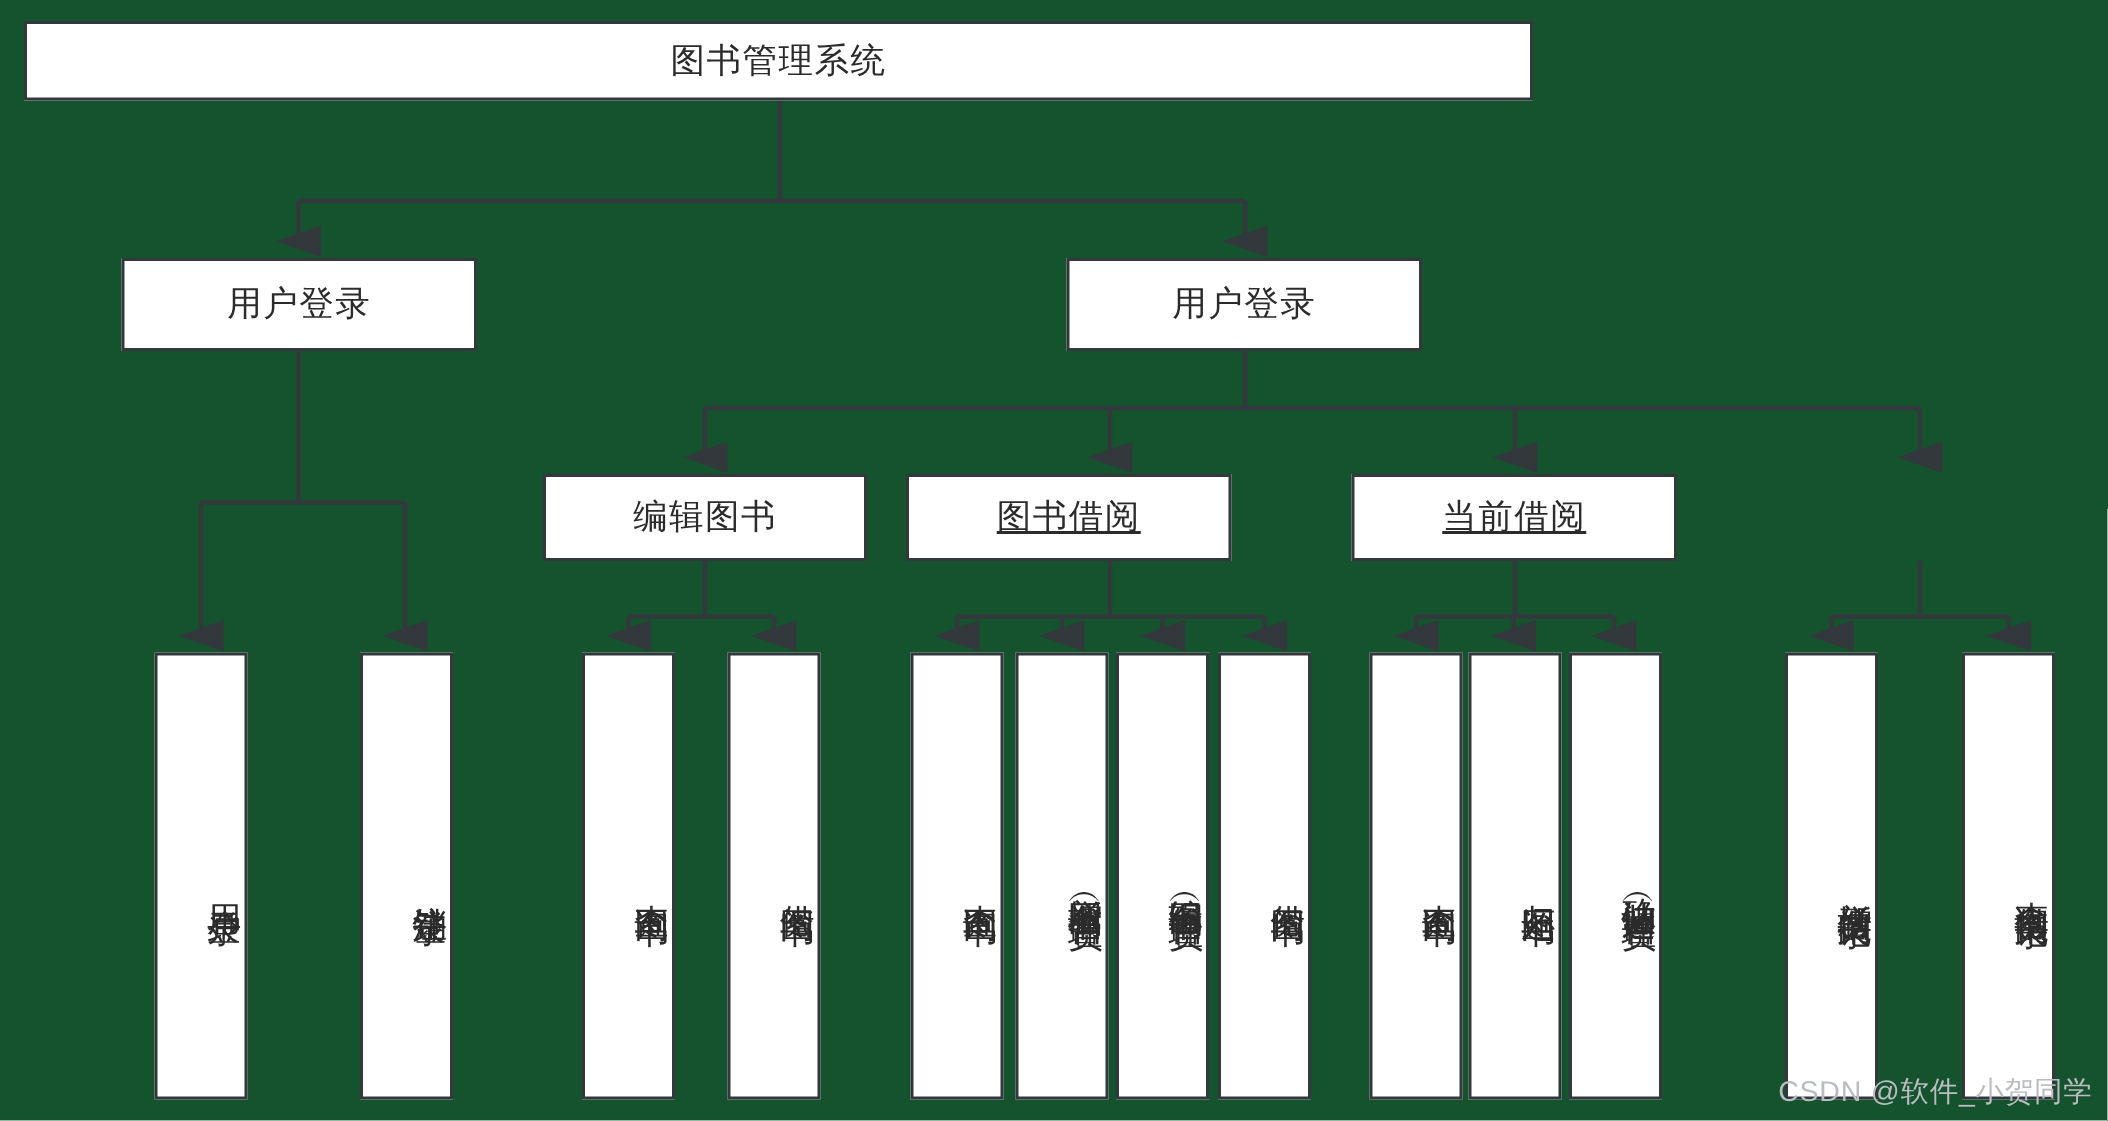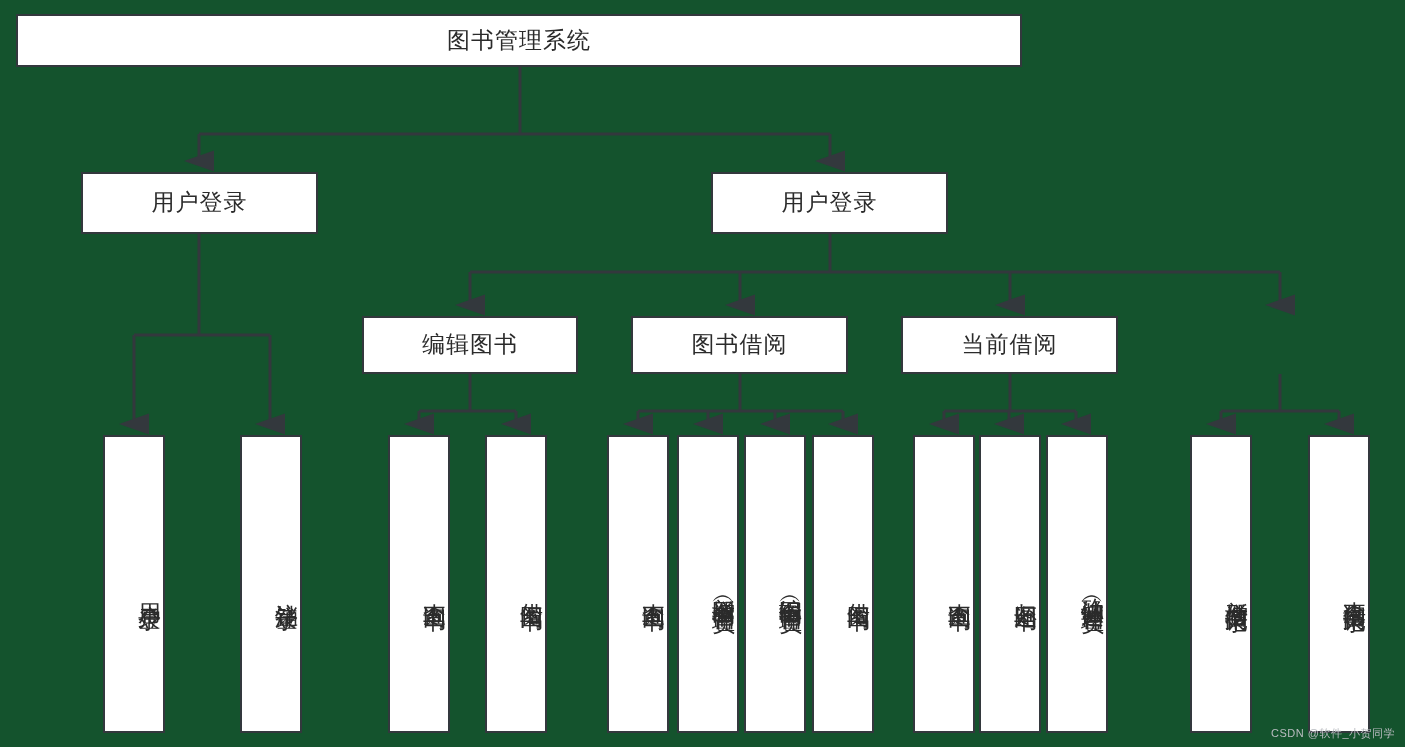--- a/index.html
+++ b/index.html
@@ -54,21 +54,21 @@
   .node.vert .vlabel {
     writing-mode: vertical-rl;
     text-orientation: upright;
     white-space: nowrap;
     display: block;
   }
   #watermark {
     position: absolute;
     right: 10px;
     bottom: 6px;
-    font-size: 11px;
+    font-size: 19px;
     color: #b9bcc0;
     letter-spacing: 0.5px;
     white-space: nowrap;
     margin-left: 17px;
   }
 </style>
 </head>
 <body>
 
 <div id="canvas">
@@ -132,24 +132,24 @@
   <div class="node horiz" style="left:81px; top:172px; width:237px; height:62px;">
     <span>用户登录</span>
   </div>
   <div class="node horiz" style="left:711px; top:172px; width:237px; height:62px;">
     <span>用户登录</span>
   </div>
 
   <div class="node horiz" style="left:362px; top:316px; width:216px; height:58px;">
     <span>编辑图书</span>
   </div>
-  <div class="node horiz" style="left:631px; top:316px; width:217px; height:58px;">
+  <div class="node horiz" style="left:604px; top:316px; width:217px; height:58px;text-decoration:underline;">
     <span>图书借阅</span>
   </div>
-  <div class="node horiz" style="left:901px; top:316px; width:217px; height:58px;">
+  <div class="node horiz" style="left:901px; top:316px; width:217px; height:58px;text-decoration:underline;">
     <span>当前借阅</span>
   </div>
 
   <div class="node vert" style="left:103px; top:435px; width:62px; height:298px;">
     <span class="vlabel">用户登录</span>
   </div>
   <div class="node vert" style="left:240px; top:435px; width:62px; height:298px;">
     <span class="vlabel">注销登录</span>
   </div>
 

